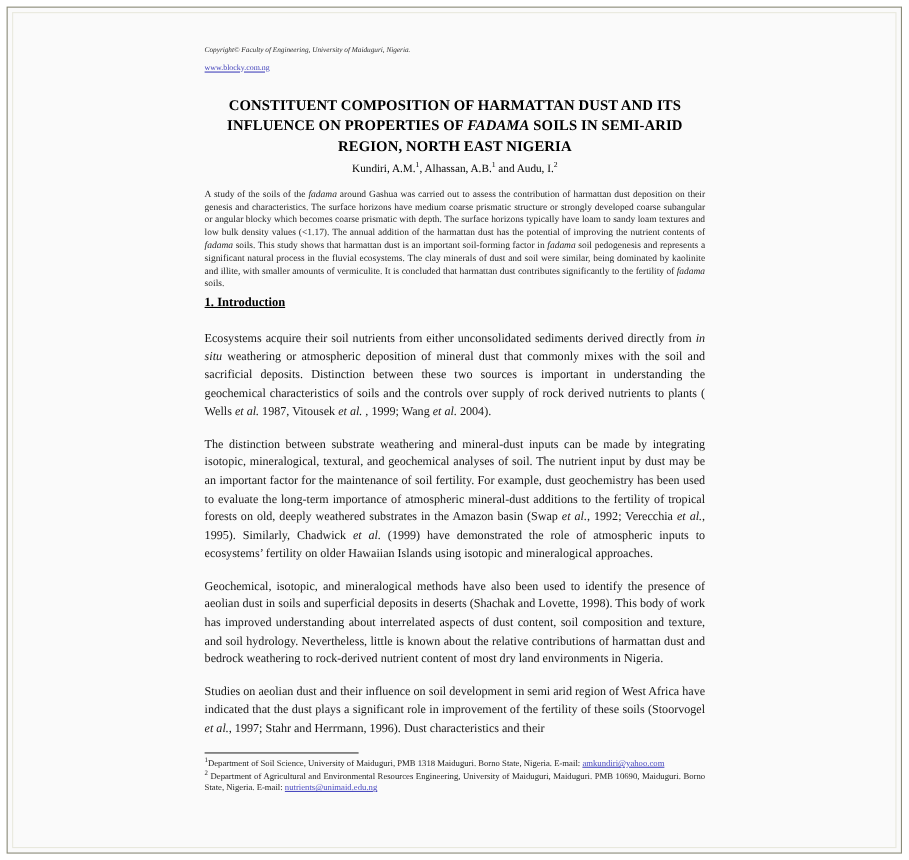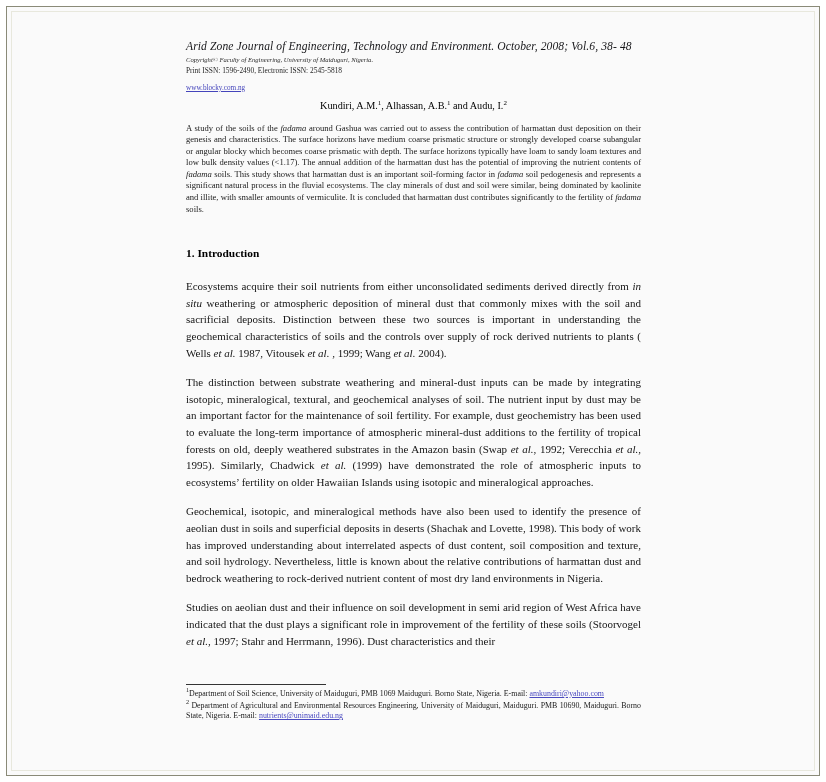--- a/index.html
+++ b/index.html
@@ -111,22 +111,23 @@
     margin-top: 18px;
   }
   .abstract-body {
     margin-top: 11px;
     font-size: 8.6px;
     line-height: 11.6px;
     text-align: justify;
     color: #1a1a1a;
   }
   .intro-head {
-    margin-top: 32px;
+    margin-top: 5px;
     font-size: 11.4px;
+    text-decoration: underline;
   }
 
   .para {
     margin-top: 13px;
     font-size: 11px;
     line-height: 16.6px;
     text-align: justify;
     color: #151515;
   }
   .para.first {
@@ -170,26 +171,29 @@
 </head>
 <body>
 
 <div class="page-frame">
   <div class="page-frame-inner"></div>
 </div>
 
 <div class="sheet">
 
   <div>
-    <div class="masthead-title">Arid Zone Journal of Engineering, Technology and Environment. October, 2008; Vol.6, 38- 48</div>
     <div class="masthead-sub">Copyright© Faculty of Engineering, University of Maiduguri, Nigeria.</div>
-    <div class="masthead-issn">Print ISSN: 1596-2490, Electronic ISSN: 2545-5818</div>
     <div><a class="masthead-url" href="#">www.blocky.com.ng</a></div>
   </div>
 
+  <div class="doc-title">
+    <span>CONSTITUENT COMPOSITION OF HARMATTAN DUST AND ITS</span><br>
+    <span>INFLUENCE ON PROPERTIES OF </span><span class="ital">FADAMA</span><span> SOILS IN SEMI-ARID</span><br>
+    <span>REGION, NORTH EAST NIGERIA</span>
+  </div>
 
   <div class="authors">
     <span>Kundiri, A.M.</span><sup>1</sup><span>, </span><span>Alhassan, A.B.</span><sup>1</sup><span> and  Audu, I.</span><sup>2</sup>
   </div>
 
   <div class="abstract-body">
     <span>A study of the soils of the </span><i>fadama</i><span> around Gashua was carried out to assess the contribution of harmattan dust deposition on their genesis and characteristics. The surface horizons have medium coarse prismatic structure or strongly developed coarse subangular or angular blocky which becomes coarse prismatic with depth. The surface horizons typically have loam to sandy loam textures and low bulk density values (&lt;1.17). The annual addition of the harmattan dust has the potential of improving the nutrient contents of </span><i>fadama</i><span> soils. This study shows that harmattan dust is an important soil-forming factor in </span><i>fadama</i><span> soil pedogenesis and represents a significant natural process in the fluvial ecosystems. The clay minerals of dust and soil were similar, being dominated by kaolinite and illite, with smaller amounts of vermiculite.  It is concluded that harmattan dust contributes significantly to the fertility of </span><i>fadama</i><span> soils.</span>
   </div>
 
   <div class="sec-head intro-head">1. Introduction</div>
@@ -206,18 +210,18 @@
 
   <div class="para">
     <span>Studies on aeolian dust and their influence on soil development in semi arid region of West Africa have indicated that the dust plays a significant role in improvement of the fertility of these soils (Stoorvogel </span><i>et al.</i><span>, 1997; Stahr and Herrmann, 1996).  Dust characteristics and their</span>
   </div>
 
 </div>
 
 <div class="footnote-zone">
   <div class="footnote-rule"></div>
   <div class="footnote">
-    <sup>1</sup><span>Department of Soil Science, University of Maiduguri, PMB 1069 Maiduguri. Borno State, Nigeria. E-mail: </span><a class="mail" href="#">amkundiri@yahoo.com</a>
+    <sup>1</sup><span>Department of Soil Science, University of Maiduguri, PMB 1318 Maiduguri. Borno State, Nigeria. E-mail: </span><a class="mail" href="#">amkundiri@yahoo.com</a>
   </div>
   <div class="footnote second">
     <sup>2</sup><span> Department of Agricultural and Environmental Resources Engineering, University of Maiduguri, Maiduguri. PMB 10690, Maiduguri. Borno State, Nigeria. E-mail: </span><a class="mail" href="#">nutrients@unimaid.edu.ng</a>
   </div>
 </div>
 
 </body></html>

